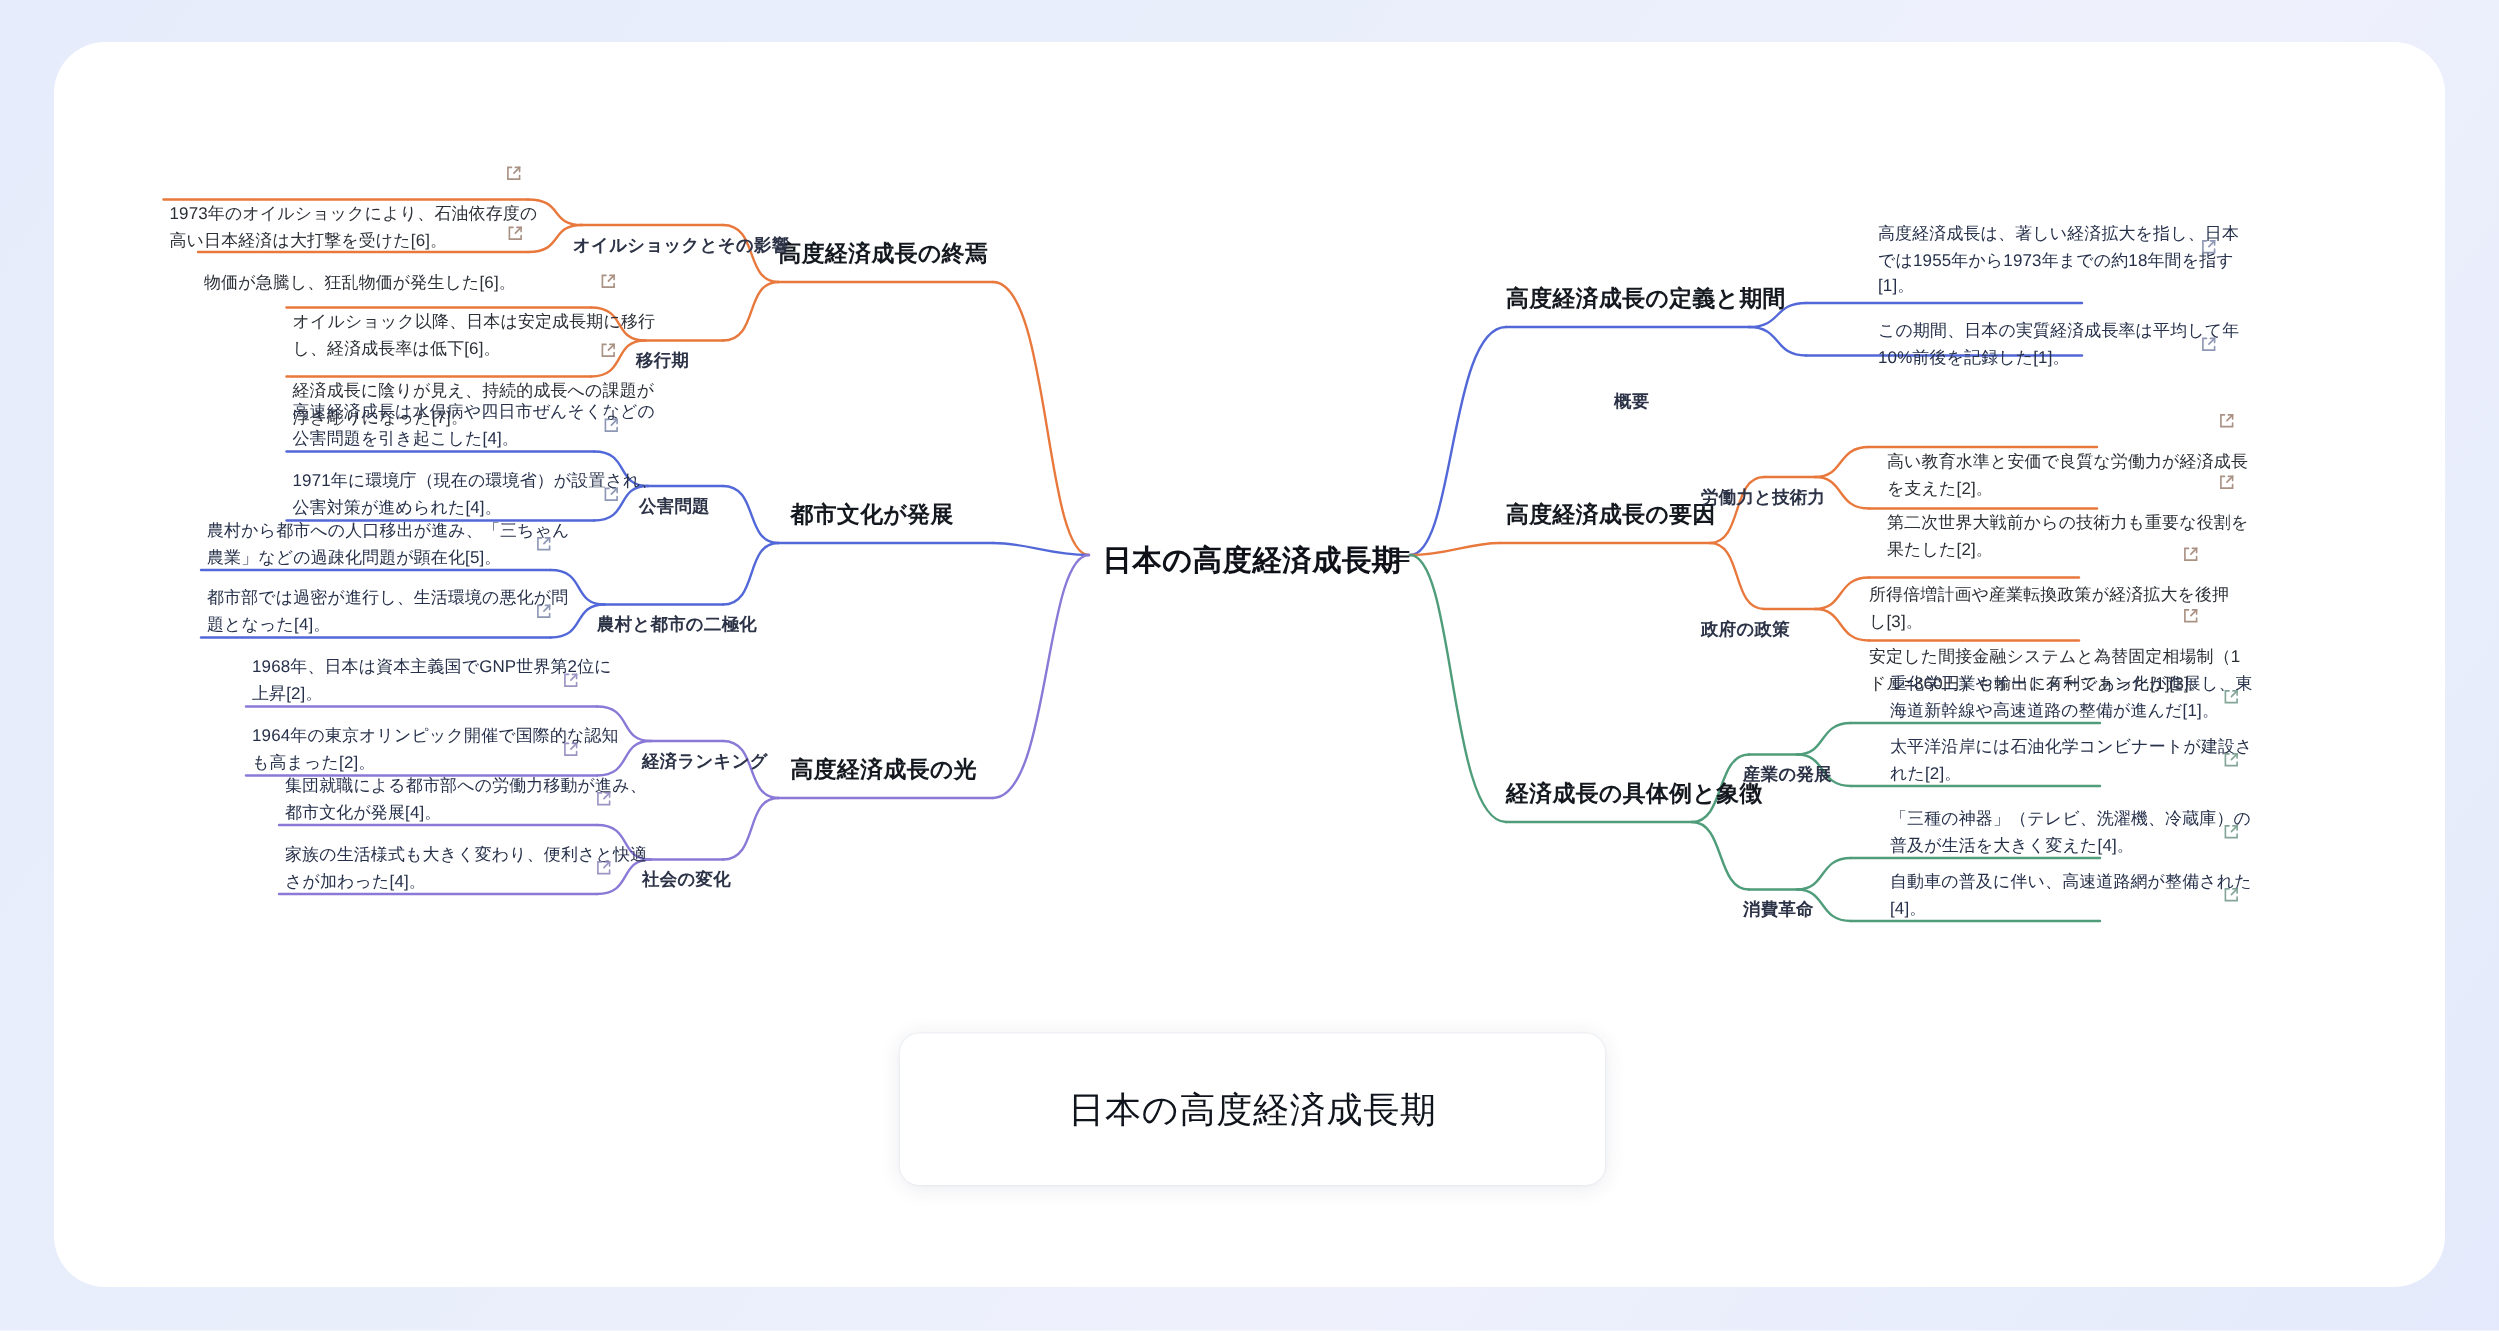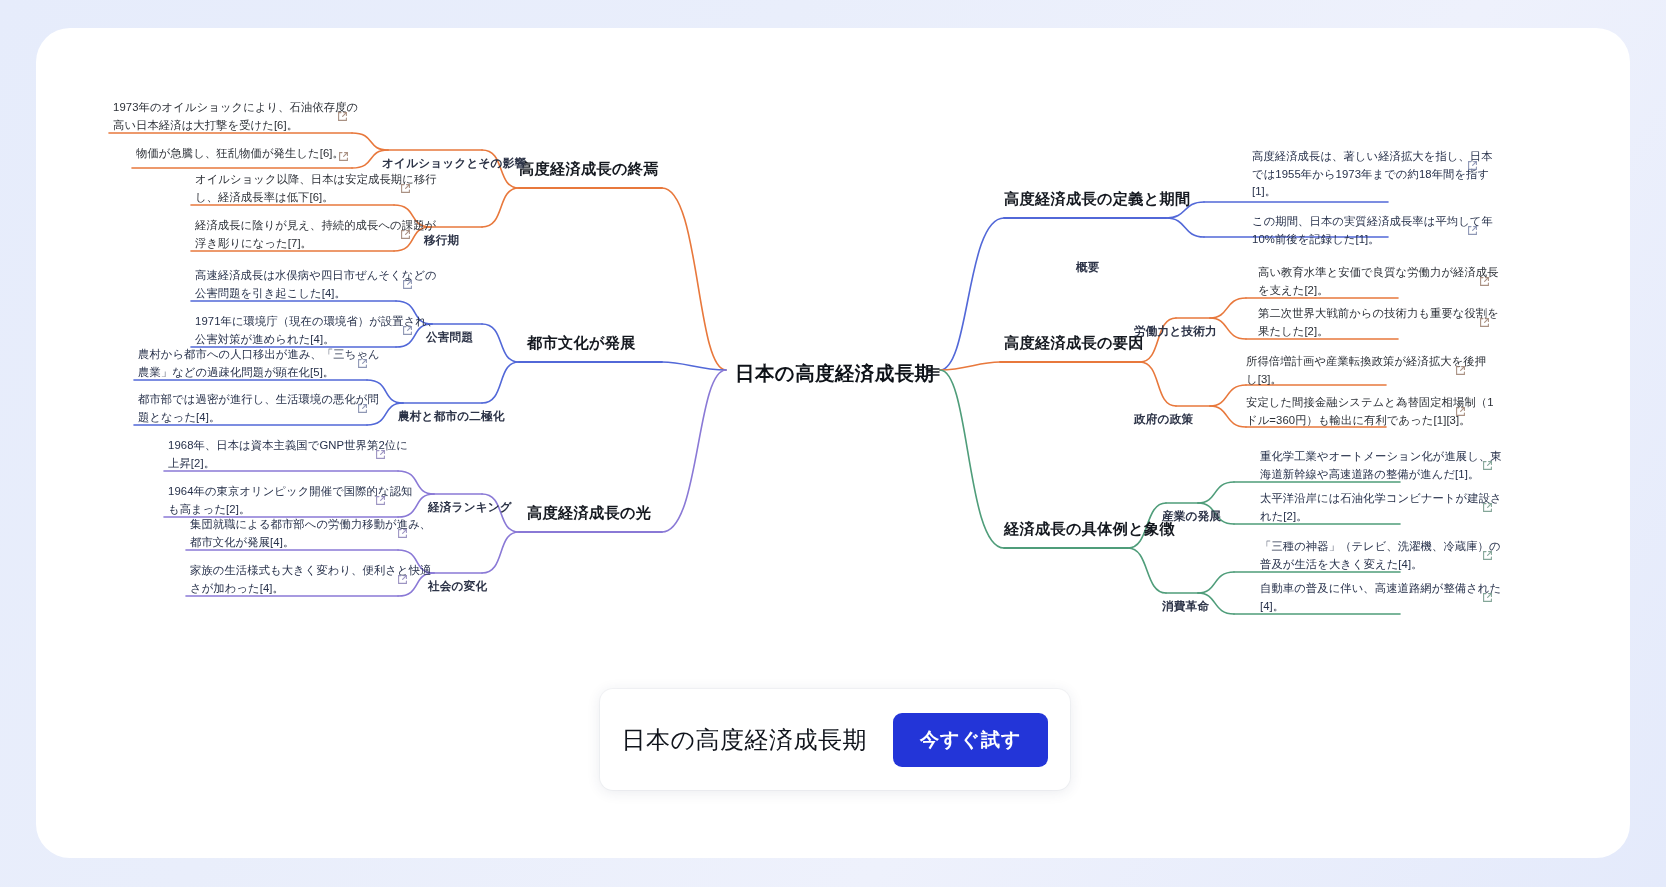--- a/index.html
+++ b/index.html
@@ -32,21 +32,21 @@
 
   
   .leaf {
     position: absolute;
     font-size: 11.3px;
     line-height: 17.5px;
     letter-spacing: .1px;
     color: #26304a;
     white-space: pre-line;
   }
-  .leaf.o { color: #2b2f36; }
+  .leaf.o { color: #2b2f36; margin-top: 36px; }
   .leaf-wrap { position: absolute; }
   .ext-icon {
     position: absolute;
     width: 11px; height: 11px;
     opacity: .85;
   }
   .sub-label {
     position: absolute;
     font-size: 11.6px;
     font-weight: 700;
@@ -529,17 +529,16 @@
         <svg viewBox="0 0 11 11" width="11" height="11" fill="none" stroke="#6e9686" stroke-width="1.1" stroke-linecap="round">
           <path d="M4 1.6H1.6V9.4H9.4V7"></path>
             <path d="M6.6 1.6H9.4V4.4"></path>
             <path d="M9.4 1.6 L5.6 5.4"></path>
         </svg>
       </span>
     </div>
 
     <div id="cta">
       <span id="cta-title">日本の高度経済成長期</span>
-      <button id="cta-btn">今すぐ試す</button>
     </div>
 
   </div>
 </div>
 
 </body></html>

